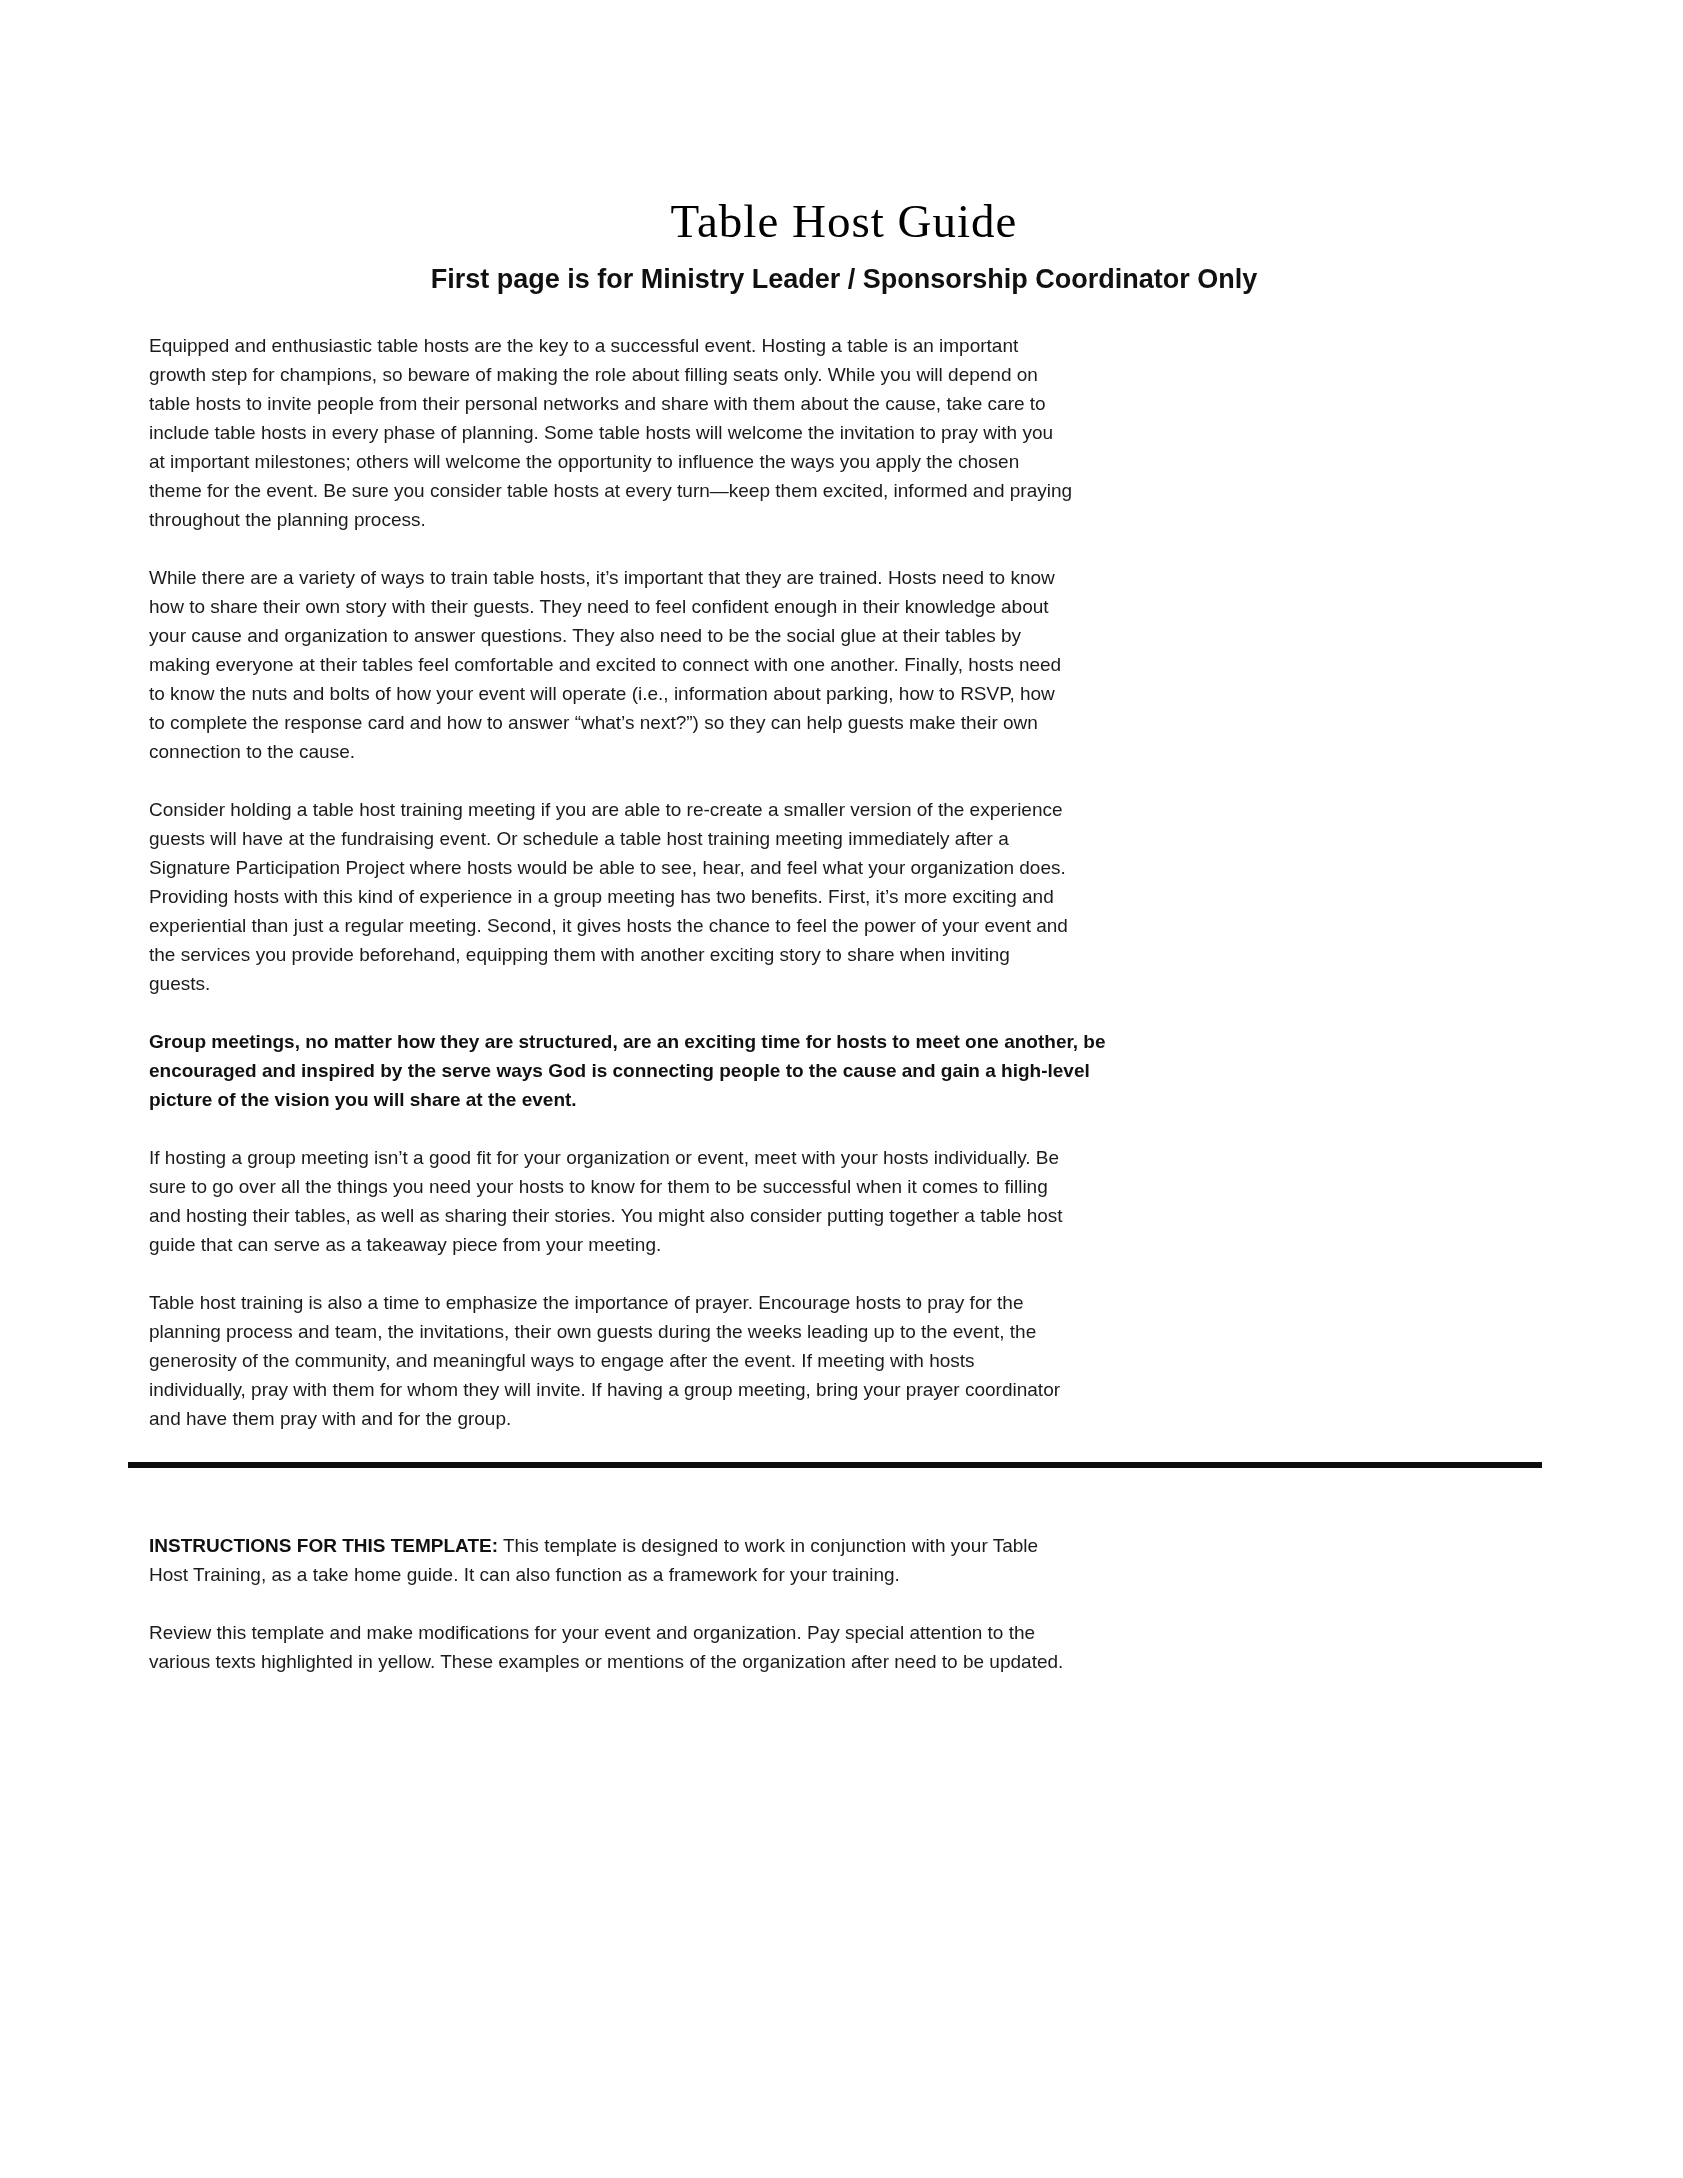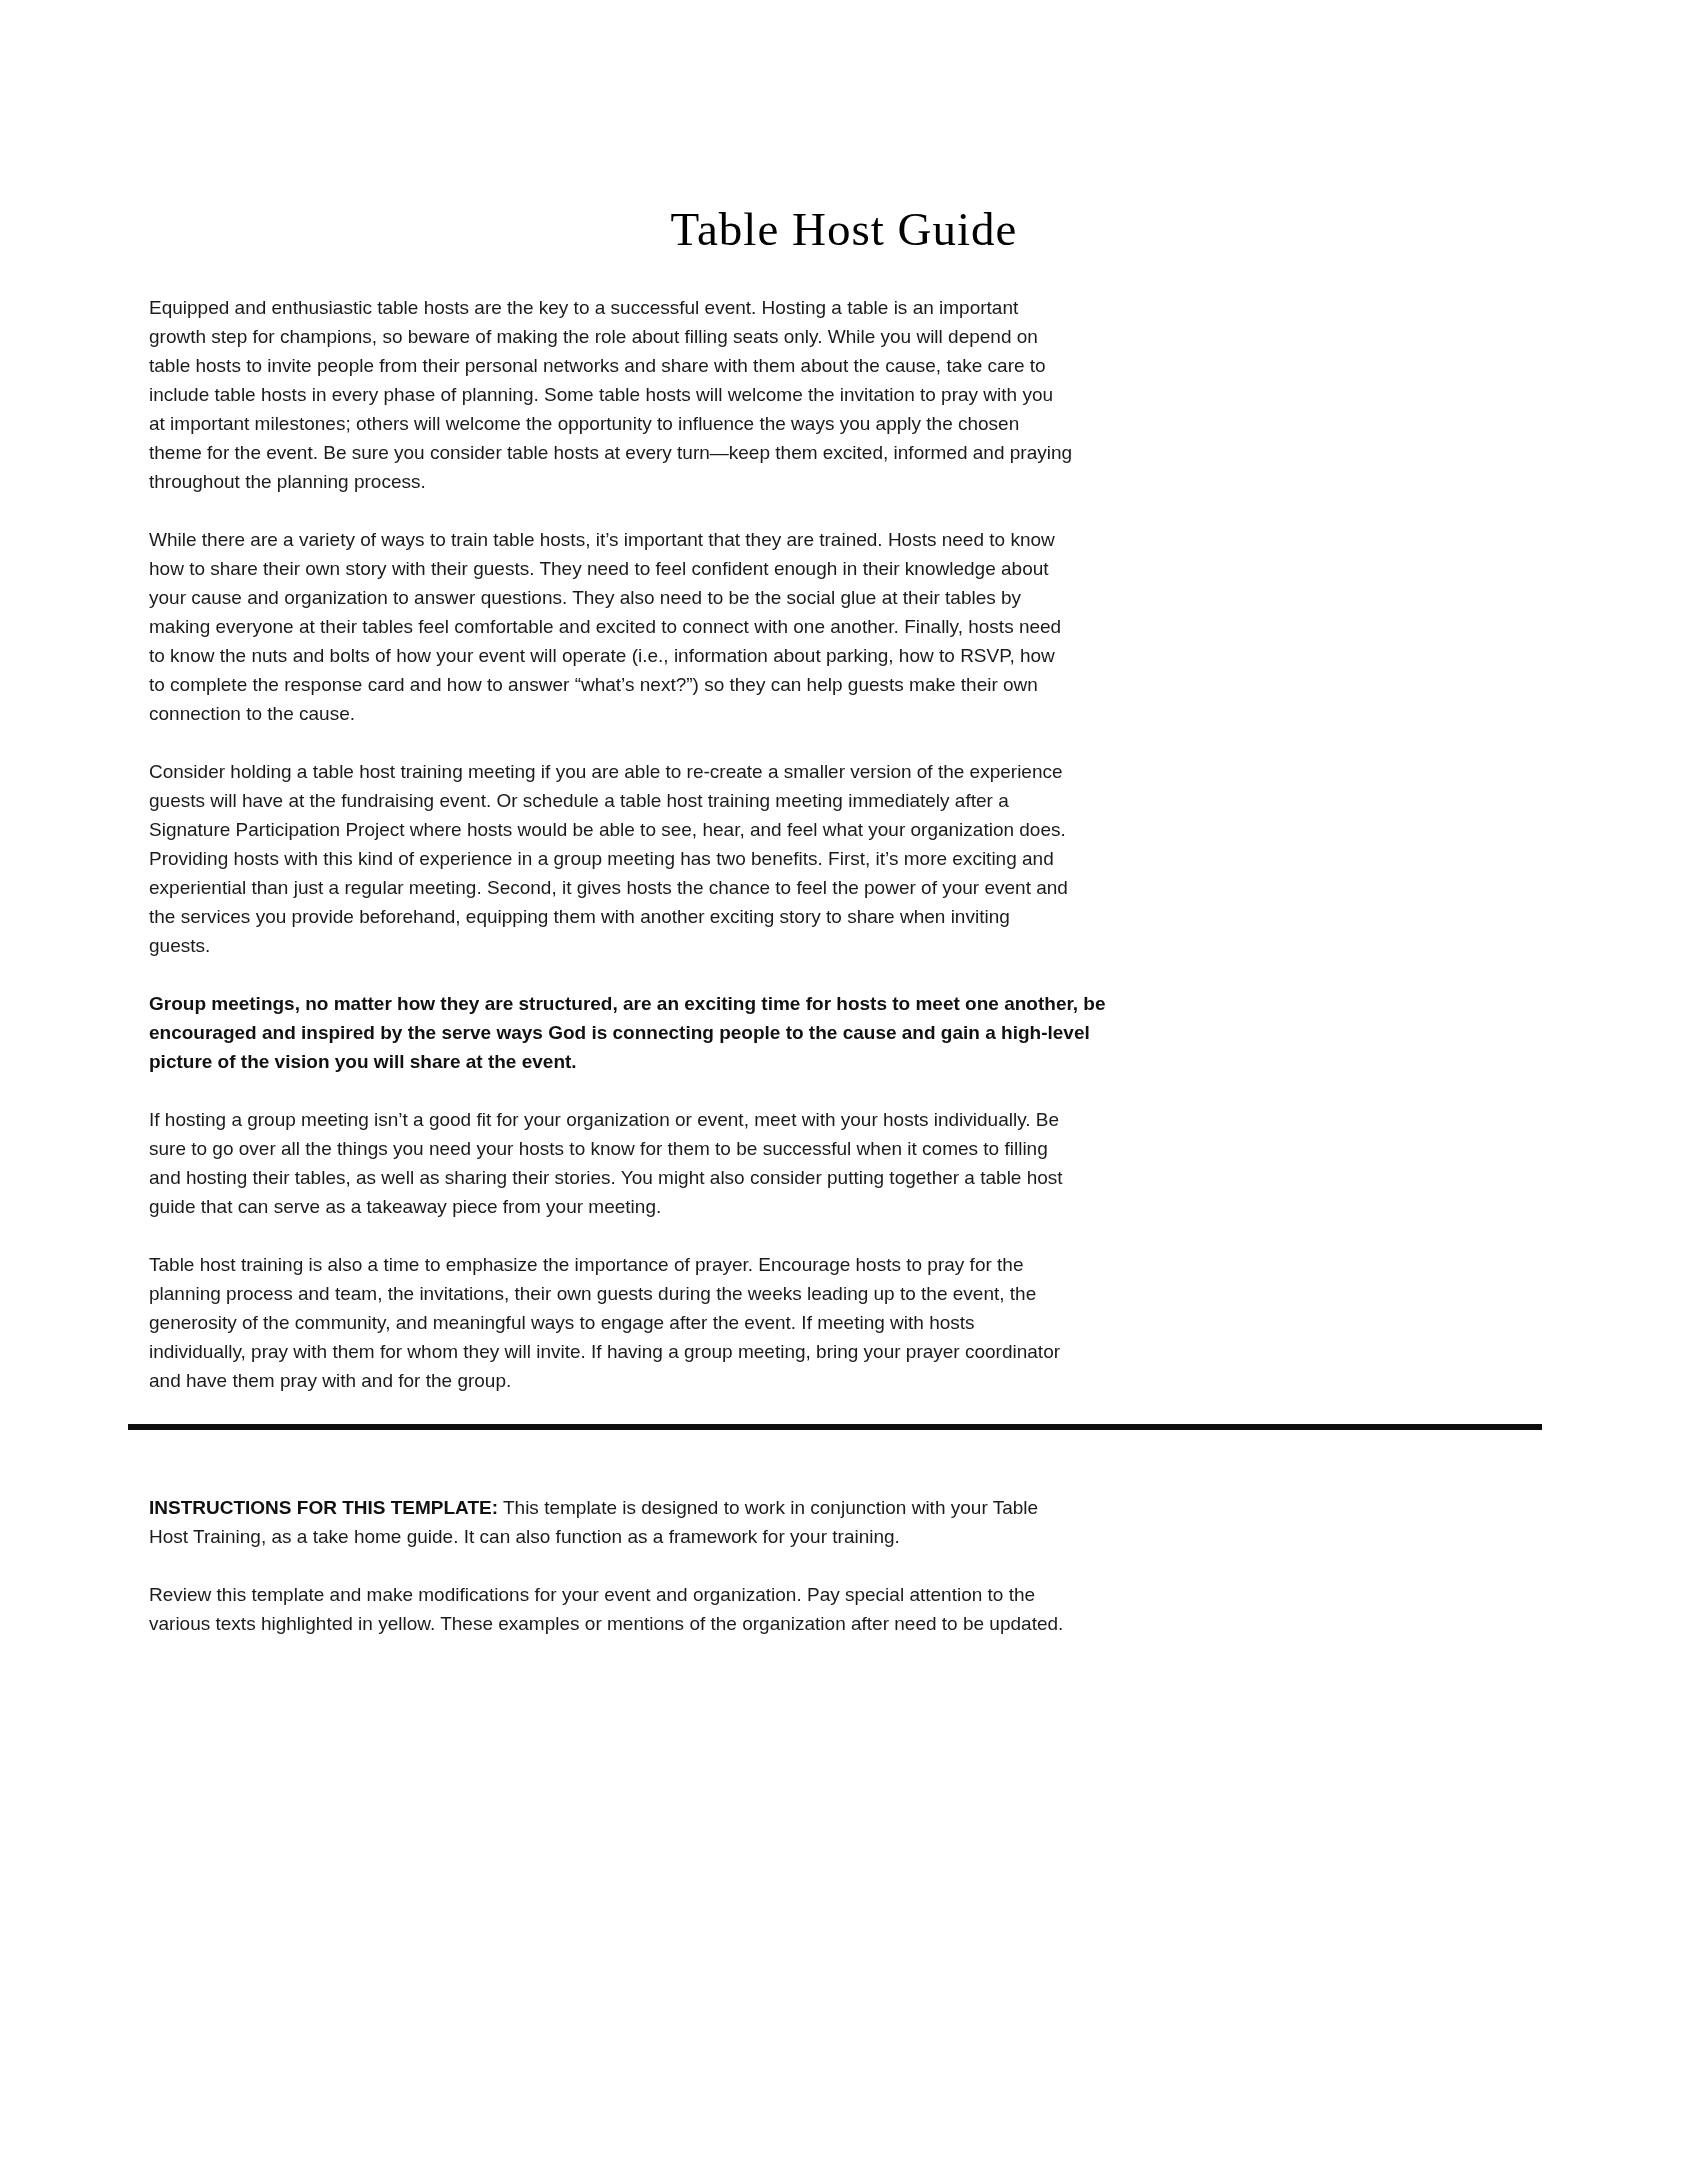--- a/index.html
+++ b/index.html
@@ -12,21 +12,21 @@
     width: 1683px;
     height: 2178px;
     box-sizing: border-box;
     background: #ffffff;
     color: #1b1b1b;
     font-family: "Liberation Sans", sans-serif;
     padding: 194px 144px 0 149px;
     overflow: hidden;
   }
   .doc-title {
-    margin: 8px;
+    margin: 0;
     text-align: center;
     font-family: "Liberation Serif", serif;
     font-weight: 400;
     font-size: 47px;
     line-height: 55px;
     color: #000000;
     letter-spacing: 1px;
   }
   .doc-subtitle {
     margin: 14px 0 0 0;
@@ -65,20 +65,21 @@
     margin-top: 63px;
   }
 </style>
 </head>
 <body>
 
 <div class="page">
 
   <h1 class="doc-title">Table Host Guide</h1>
 
+  <h2 class="doc-subtitle">First page is for Ministry Leader / Sponsorship Coordinator Only</h2>
 
   <div class="content">
 
     <p class="para">Equipped and enthusiastic table hosts are the key to a successful event. Hosting a table is an important
 growth step for champions, so beware of making the role about filling seats only. While you will depend on
 table hosts to invite people from their personal networks and share with them about the cause, take care to
 include table hosts in every phase of planning. Some table hosts will welcome the invitation to pray with you
 at important milestones; others will welcome the opportunity to influence the ways you apply the chosen
 theme for the event. Be sure you consider table hosts at every turn—keep them excited, informed and praying
 throughout the planning process.</p>

